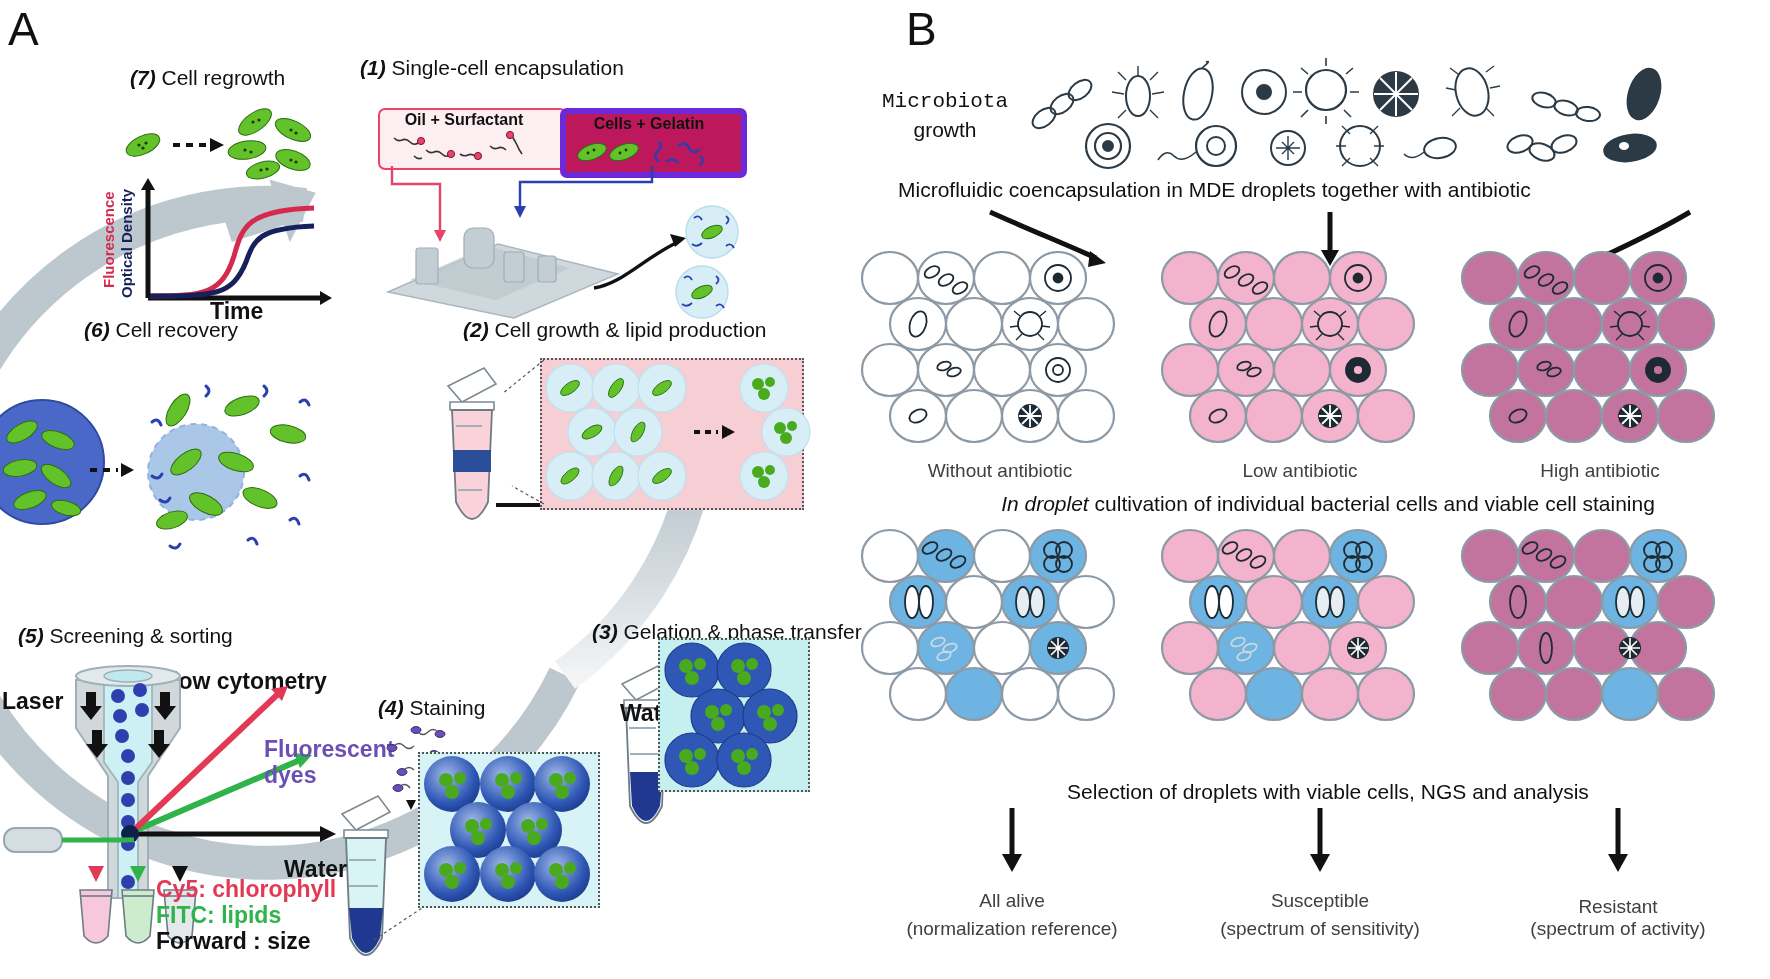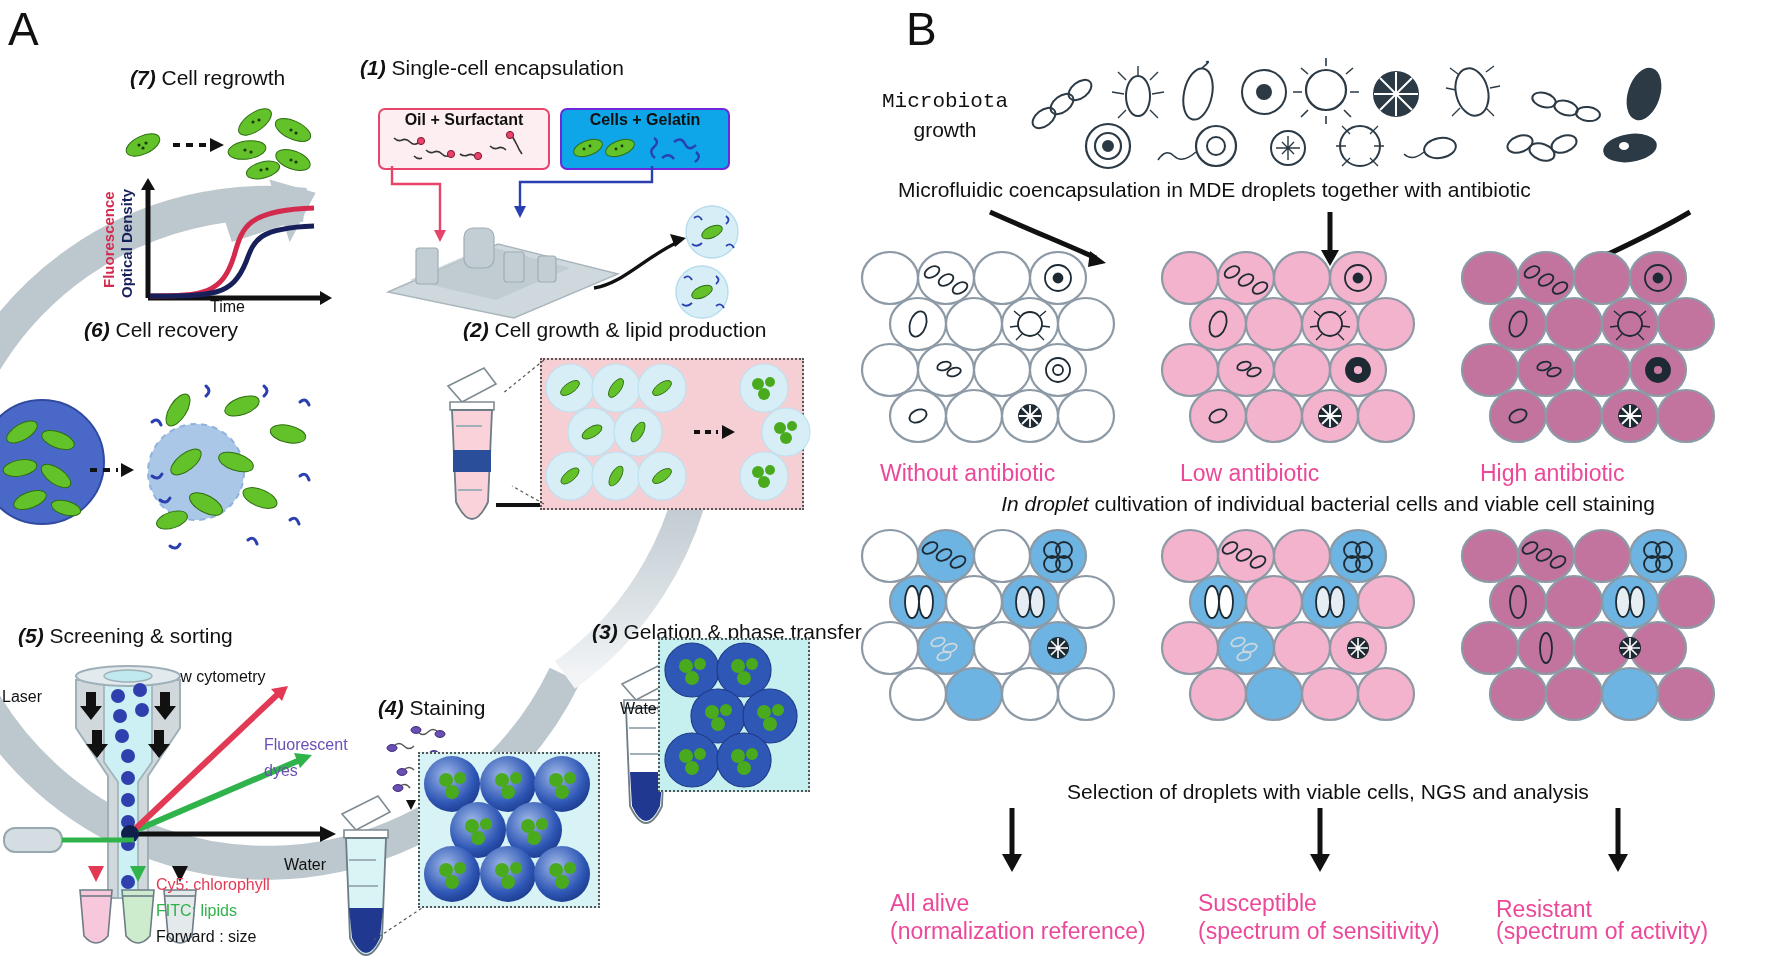--- a/index.html
+++ b/index.html
@@ -4,23 +4,23 @@
 <style>
   html,body{margin:0;padding:0;background:#ffffff;}
   body{width:1770px;height:979px;position:relative;overflow:hidden;
        font-family:"Liberation Sans",sans-serif;color:#111;}
   .fig{position:absolute;left:0;top:0;width:1770px;height:979px;}
   .abs{position:absolute;}
   .panel-letter{font-size:46px;font-weight:400;color:#111;letter-spacing:0;
        font-family:"Liberation Sans",sans-serif;}
   .step-title{font-size:21px;color:#111;white-space:nowrap;font-weight:400;}
   .step-title b{font-style:italic;font-weight:bold;}
-  .lbl-bold{font-size:16px;color:#111;white-space:nowrap;font-weight:normal;}
+  .lbl-bold{font-size:23px;color:#111;white-space:nowrap;font-weight:bold;}
   .bmain{font-size:21px;color:#111;white-space:nowrap;}
-  .bsub{font-size:23px;color:#ec4899;white-space:nowrap;}
+  .bsub{font-size:19px;color:#404040;white-space:nowrap;text-align:center;}
   svg{display:block;overflow:visible;}
   .noselect{user-select:none;}
 </style>
 </head>
 <body>
 
 <div class="fig">
 
   <div class="abs panel-letter noselect" style="left:8px;top:2px;">A</div>
 
@@ -87,42 +87,42 @@
     </svg>
     <div class="abs lbl-bold" style="left:110px;top:128px;">Time</div>
   </div>
 
   <div class="abs step-title noselect" style="left:360px;top:56px;">
     <b>(1)</b>
     <span>Single-cell encapsulation</span>
   </div>
 
   <div class="abs" style="left:378px;top:108px;width:168px;height:58px;border:2px solid #e8446b;
-       border-radius:7px;background:#fdeef1;">
+       border-radius:7px;background:#fdeef1;padding-left:17px;">
     <div class="abs" style="left:0;top:1px;width:168px;text-align:center;font-size:16px;font-weight:bold;color:#111;">Oil + Surfactant</div>
     <svg class="abs" style="left:6px;top:22px;" width="156" height="34">
       <g stroke="#333" stroke-width="1.6" fill="none">
         <path d="M8,6 q4,4 8,2 q4,-2 8,2 q4,4 8,1"></path>
         <path d="M40,18 q4,4 8,2 q4,-2 8,2 q4,4 8,1"></path>
         <path d="M28,24 q4,4 8,2"></path>
         <path d="M74,22 q4,3 8,1 q4,-2 8,2"></path>
         <path d="M104,14 q4,4 8,2 q4,-2 8,2"></path>
         <path d="M126,4 q3,5 5,9 q2,5 5,9"></path>
       </g>
       <g fill="#e8446b" stroke="#7d1830" stroke-width="1">
         <circle cx="35" cy="9" r="3.6"></circle>
           <circle cx="65" cy="22" r="3.6"></circle>
         <circle cx="92" cy="24" r="3.6"></circle>
           <circle cx="124" cy="3" r="3.6"></circle>
       </g>
     </svg>
   </div>
 
-  <div class="abs" style="left:560px;top:108px;width:166px;height:58px;border:2px solid #6d28d9;
-       border-radius:7px;background:#0ea5e9;">
+  <div class="abs" style="left:560px;top:108px;width:166px;height:58px;border:6px solid #6d28d9;
+       border-radius:7px;background:#be185d;padding-left:9px;">
     <div class="abs" style="left:0;top:1px;width:166px;text-align:center;font-size:16px;font-weight:bold;color:#111;">Cells + Gelatin</div>
     <svg class="abs" style="left:8px;top:22px;" width="150" height="34">
       <g fill="#63c22a" stroke="#2e6d12" stroke-width="1">
         <ellipse cx="18" cy="16" rx="15" ry="7.5" transform="rotate(-20 18 16)"></ellipse>
         <ellipse cx="50" cy="16" rx="15" ry="7.5" transform="rotate(-20 50 16)"></ellipse>
       </g>
       <g fill="#1b3a08">
         <circle cx="14" cy="17" r="1.4"></circle>
           <circle cx="20" cy="14" r="1.4"></circle>
         <circle cx="46" cy="17" r="1.4"></circle>

